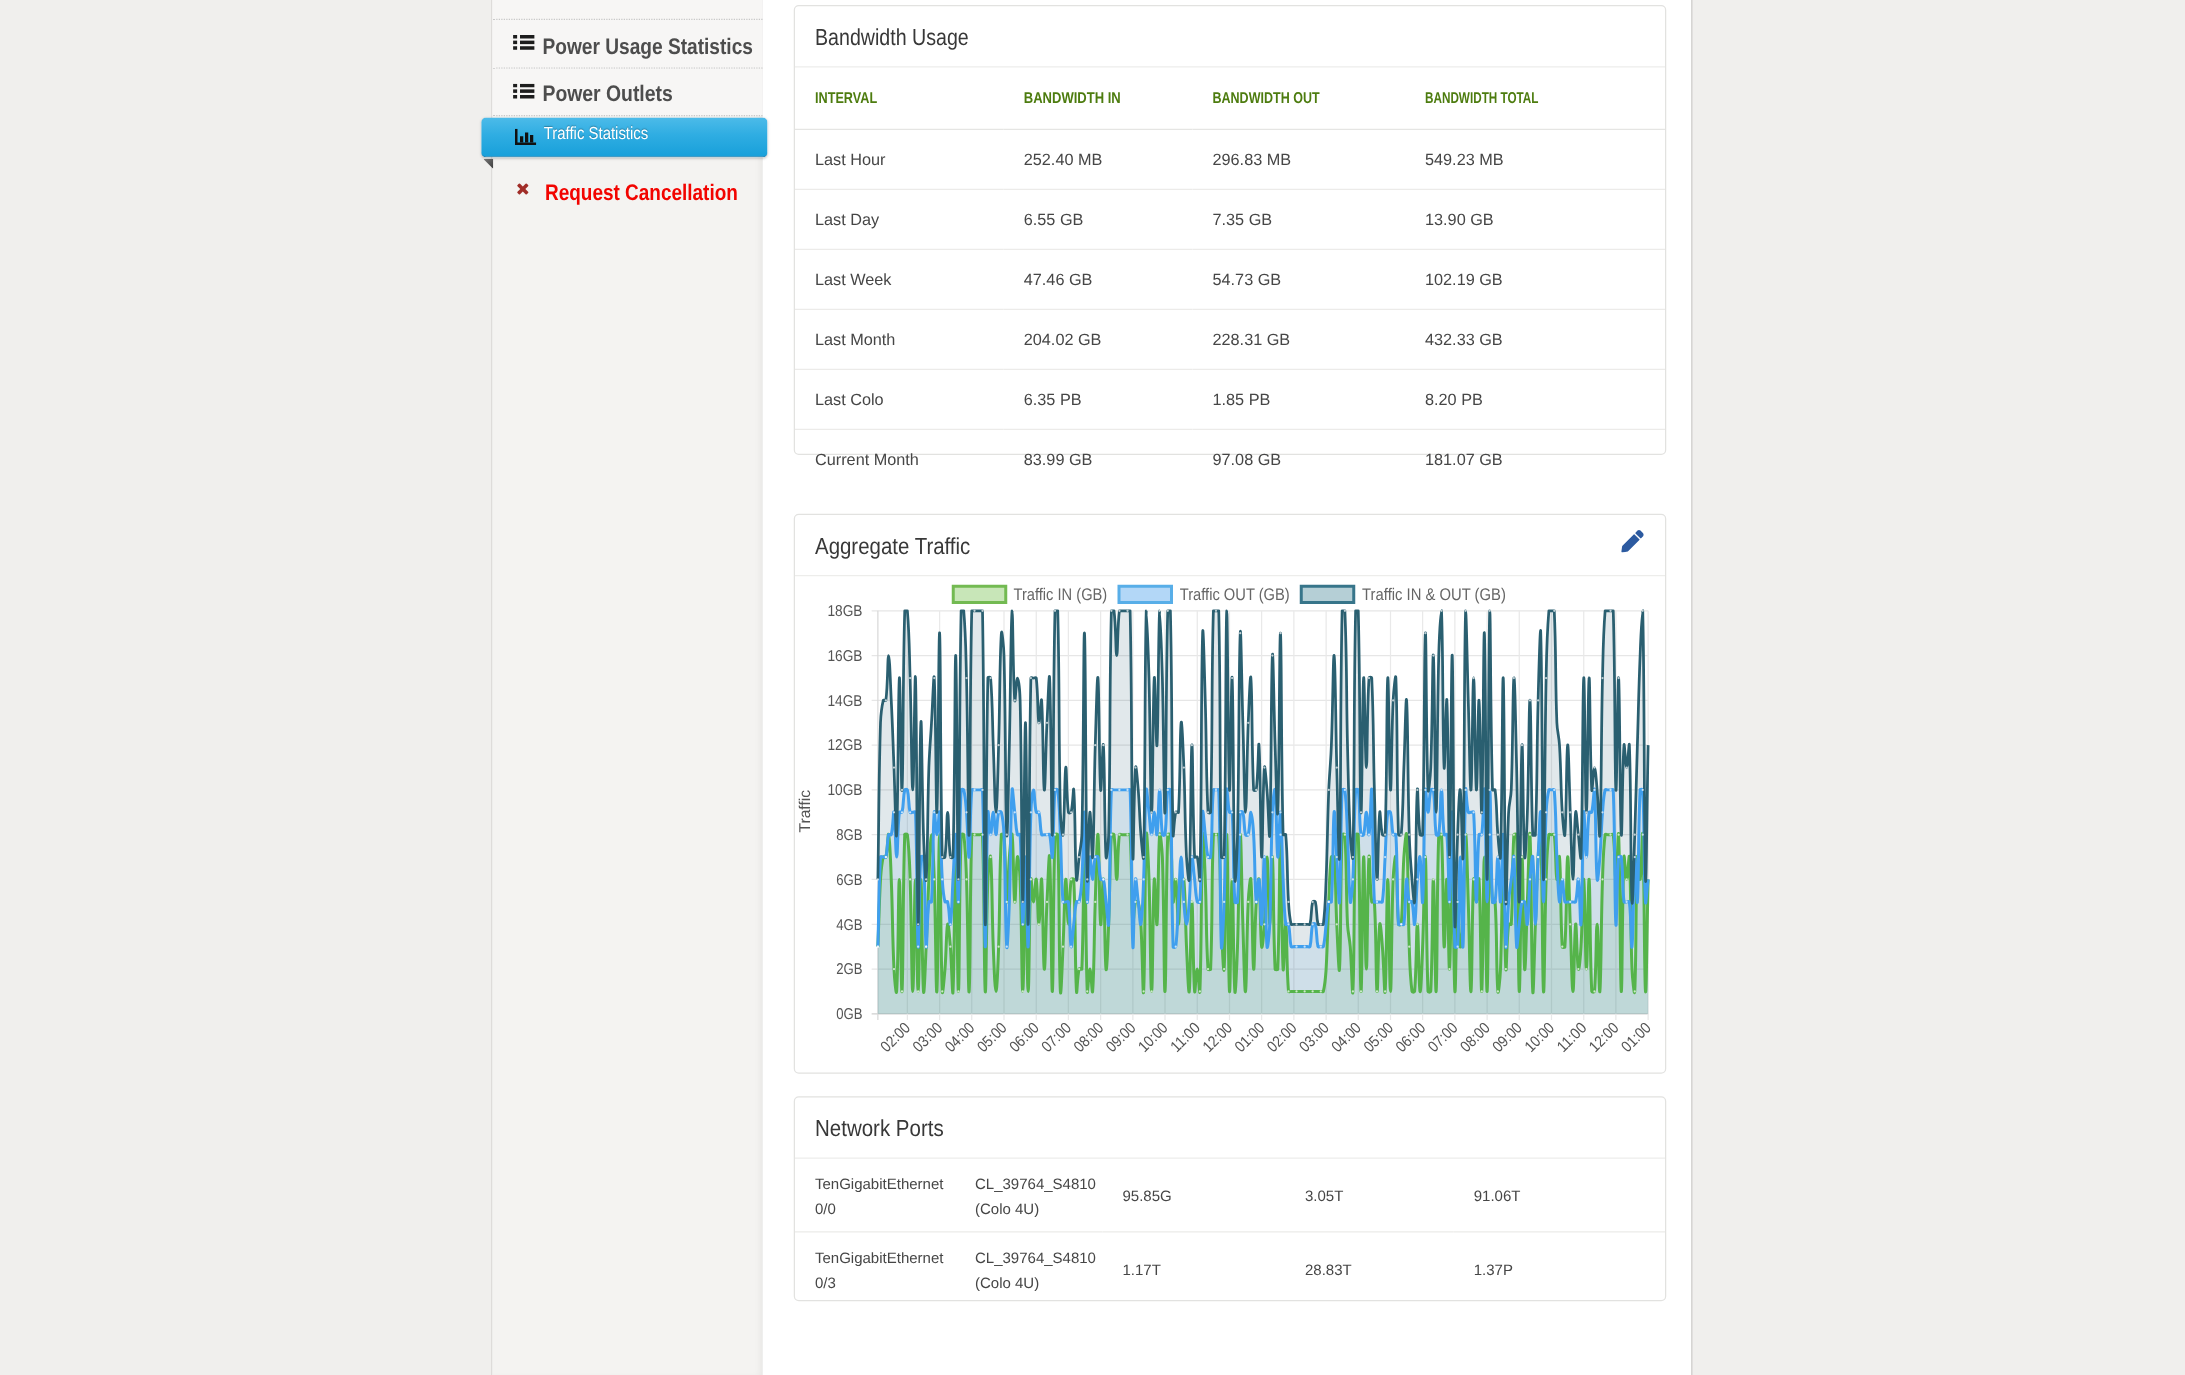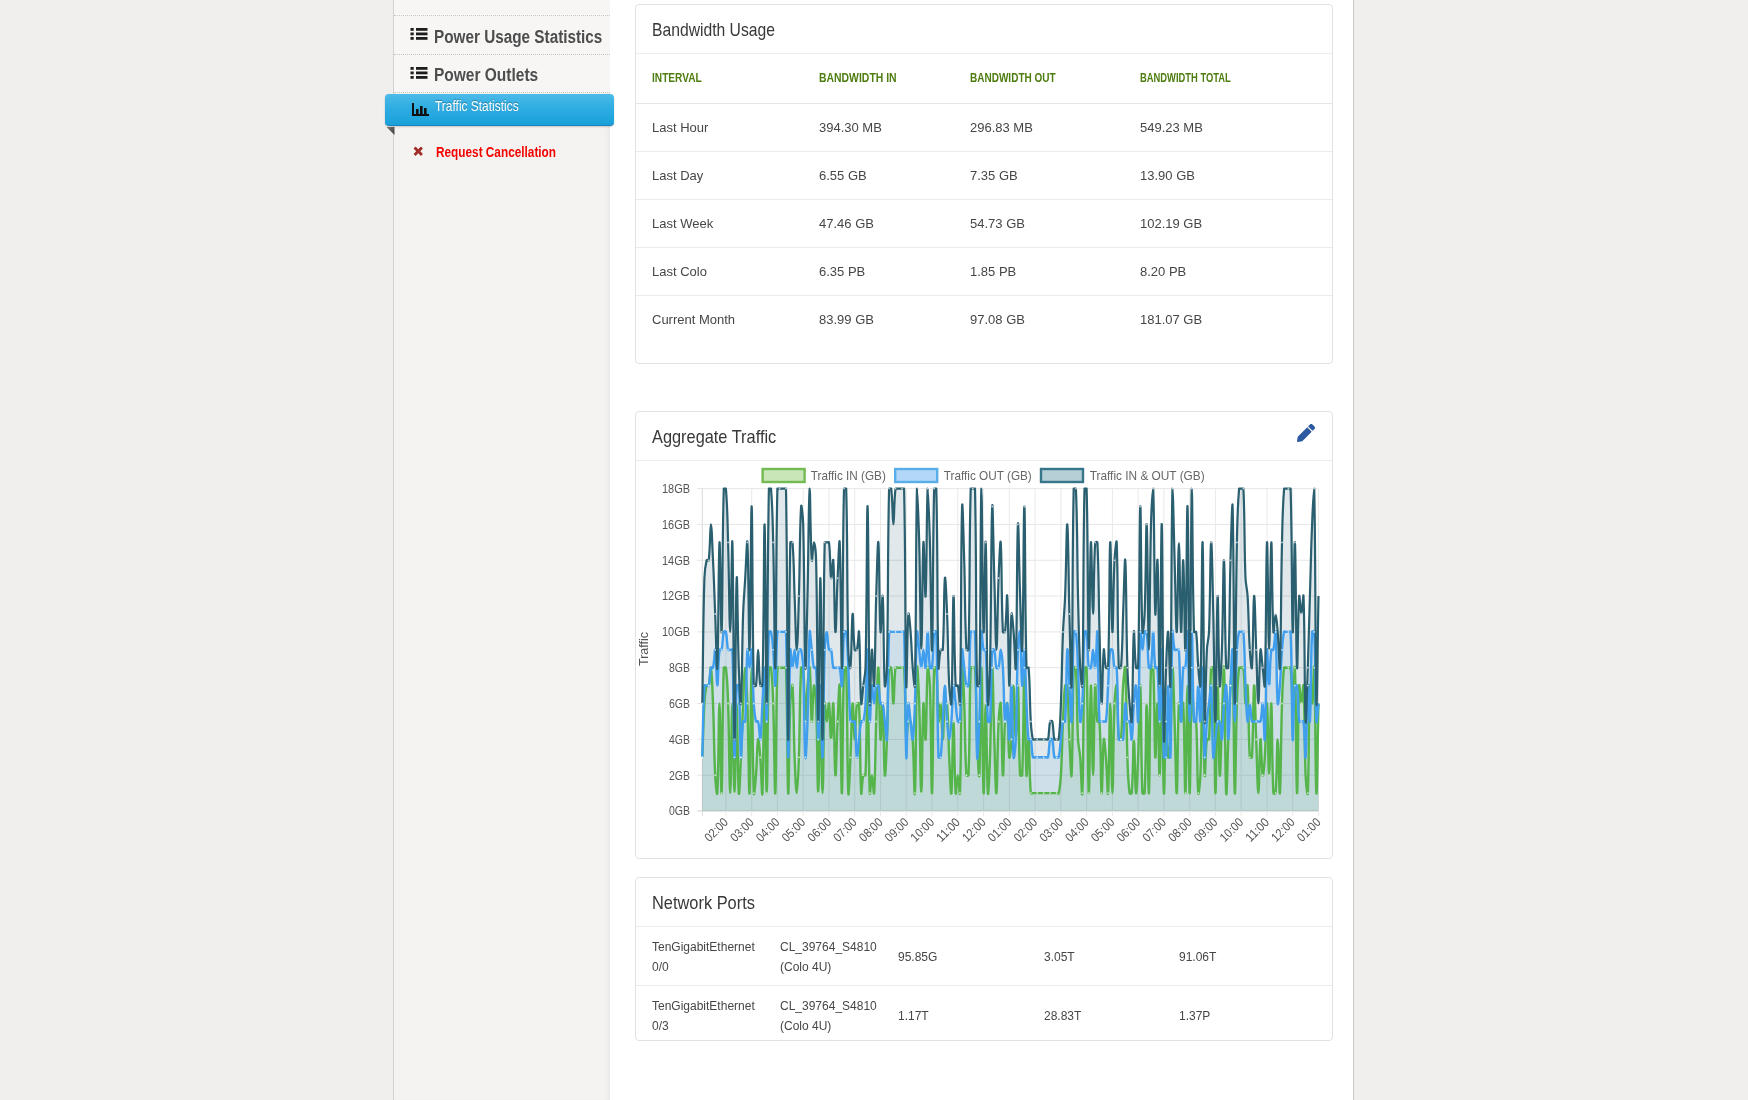--- a/index.html
+++ b/index.html
@@ -8,21 +8,21 @@
 
 .wrap{position:absolute;left:393px;top:0;width:961px;height:1100px;background:#fff;border-left:1px solid #d4d2d0;border-right:1px solid #c9c7c5}
 
 .side{position:absolute;left:394px;top:0;width:216px;height:1100px;background:#f4f3f1;box-shadow:inset -4px 0 5px -2px rgba(0,0,0,0.05)}
 .mitem{position:absolute;left:394px;width:216px;border-bottom:1px dotted #c8c8c8;background:#f7f6f5}
 .mtext{position:absolute;left:40px;font-size:18px;font-weight:bold;color:#4d4d4d}
 .active{position:absolute;left:385px;width:229px;top:94px;height:32px;border-radius:4px;background:linear-gradient(#4cbbe9 0%,#2fadE2 45%,#18a0da 100%);border-bottom:1px solid #1a84b8;box-shadow:0 1px 2px rgba(0,0,0,0.18)}
 .active .t{position:absolute;left:50px;top:4px;font-size:14px;font-weight:normal;color:#fff;text-shadow:0 -1px 1px rgba(0,0,0,0.3)}
 .fold{position:absolute;left:386.5px;top:127px;width:8px;height:8px;background:linear-gradient(135deg,#777,#3a3a3a);clip-path:polygon(0 0,100% 0,100% 100%)}
 .req{position:absolute;left:394px;top:134px;width:216px;height:37px}
-.req .t{position:absolute;left:42px;top:10px;font-size:14px;font-weight:bold;color:#f20400}
+.req .t{position:absolute;left:42px;top:10px;font-size:18px;font-weight:bold;color:#f20400}
 
 .card{position:absolute;left:635px;width:698px;background:#fff;border:1px solid #e2e2e0;border-radius:4px}
 .ctitle{height:49px;font-size:18.5px;font-weight:500;color:#383838;padding:13px 15px 0 16px;border-bottom:1px solid #ededeb;line-height:23px}
 table{border-collapse:collapse;table-layout:fixed;width:696px}
 th{font-size:12.5px;font-weight:bold;color:#4d7c0f;text-align:left;padding:0 0 0 16px;border-bottom:1px solid #e5e5e3;white-space:nowrap;overflow:visible}
 td{font-size:13px;color:#464646;text-align:left;padding:0 0 0 16px;border-bottom:1px solid #ecebe9;vertical-align:middle}
 tr.last td{border-bottom:none}
 .small td{font-size:12px;line-height:20.4px;padding-top:2px}
 </style></head>
 <body>
@@ -89,35 +89,41 @@
       </colgroup>
   <tbody>
         <tr style="height:49px">
           <th><span class="sx" style="transform:scaleX(0.811)">INTERVAL</span></th>
           <th><span class="sx" style="transform:scaleX(0.834)">BANDWIDTH IN</span></th>
           <th><span class="sx" style="transform:scaleX(0.801)">BANDWIDTH OUT</span></th>
           <th><span class="sx" style="transform:scaleX(0.750)">BANDWIDTH TOTAL</span></th>
         </tr>
   <tr style="height:48px">
           <td>Last Hour</td>
-          <td>394.30 MB</td>
+          <td>252.40 MB</td>
           <td>296.83 MB</td>
           <td>549.23 MB</td>
         </tr>
   <tr style="height:48px">
           <td>Last Day</td>
           <td>6.55 GB</td>
           <td>7.35 GB</td>
           <td>13.90 GB</td>
         </tr>
   <tr style="height:48px">
           <td>Last Week</td>
           <td>47.46 GB</td>
           <td>54.73 GB</td>
           <td>102.19 GB</td>
+        </tr>
+  <tr style="height:48px">
+          <td>Last Month</td>
+          <td>204.02 GB</td>
+          <td>228.31 GB</td>
+          <td>432.33 GB</td>
         </tr>
   <tr style="height:48px">
           <td>Last Colo</td>
           <td>6.35 PB</td>
           <td>1.85 PB</td>
           <td>8.20 PB</td>
         </tr>
   <tr style="height:48px" class="last">
           <td>Current Month</td>
           <td>83.99 GB</td>

